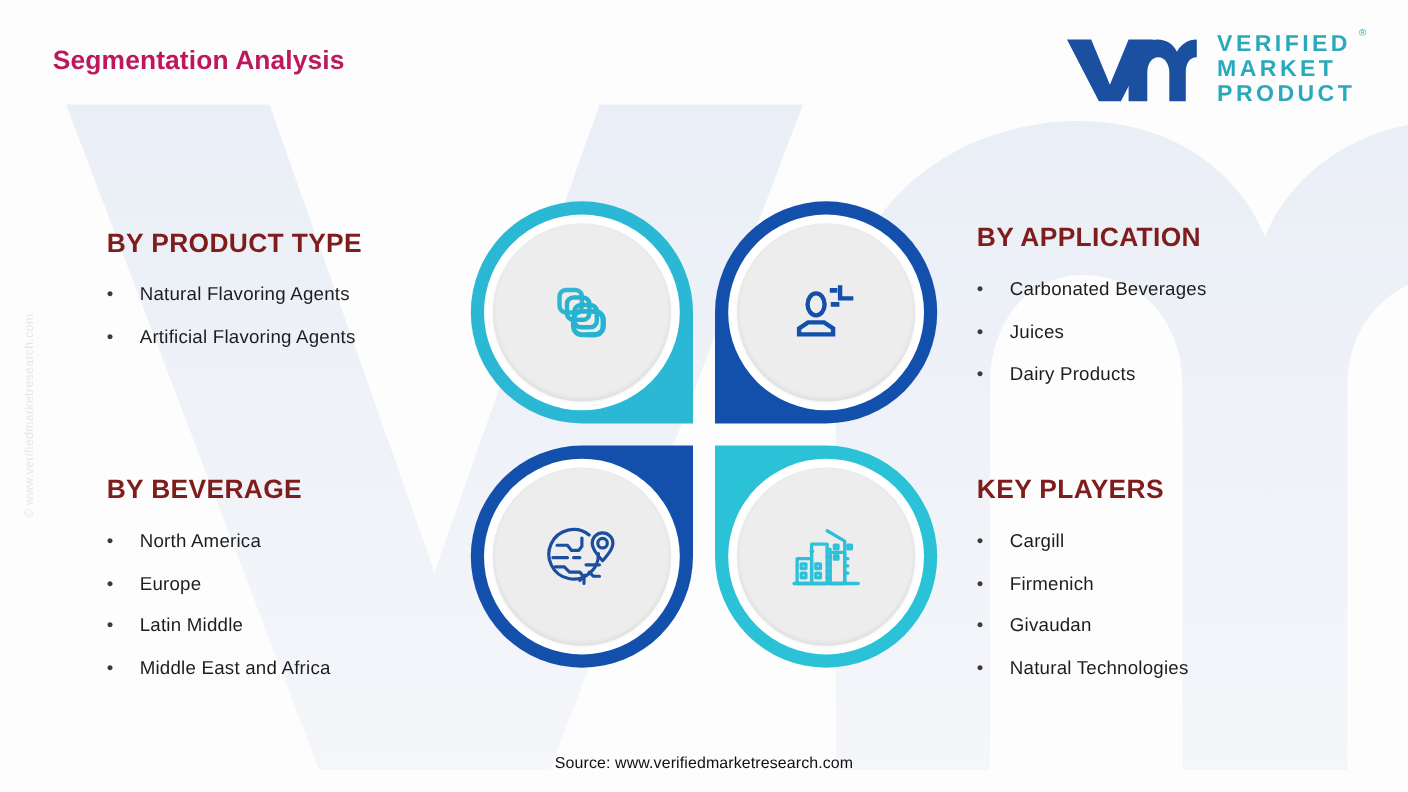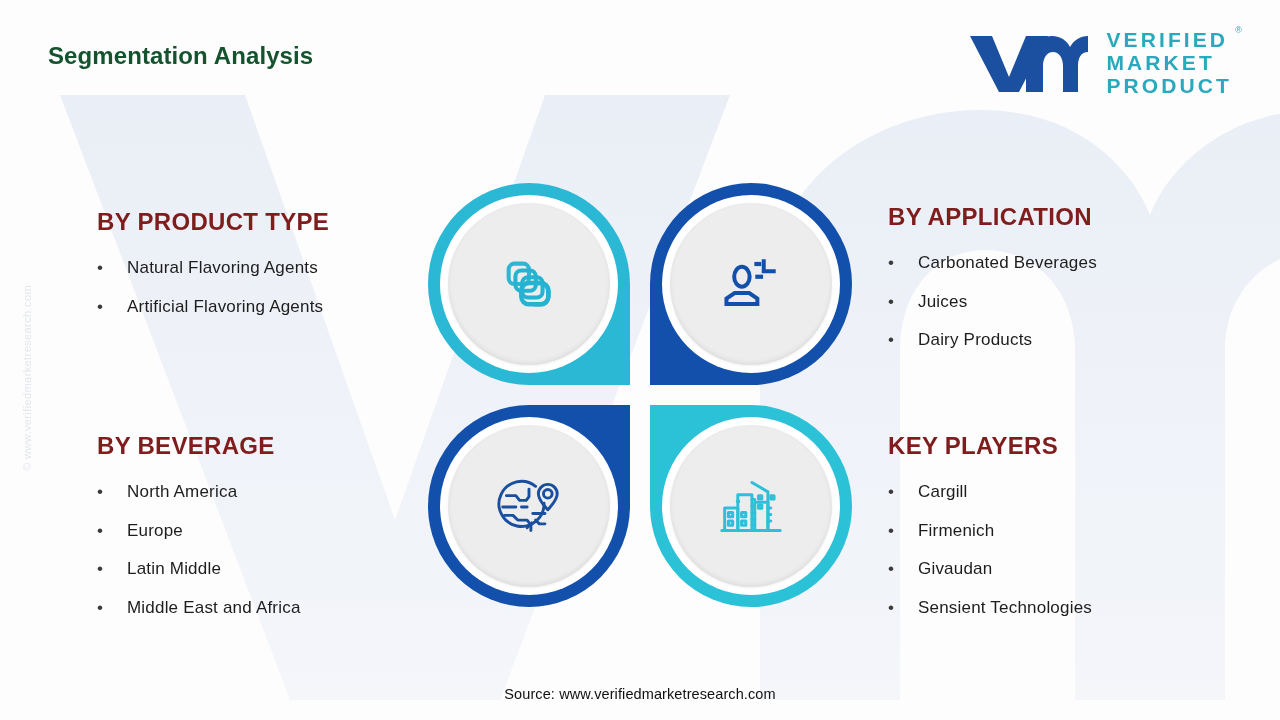--- a/index.html
+++ b/index.html
@@ -39,21 +39,21 @@
     font-size:29.5px;
     font-weight:bold;
     color:#16489e;
     line-height:39px;
     letter-spacing:0.1px;
   }
   #subtitle {
     margin-top:6px;
     font-size:24px;
     font-weight:bold;
-    color:#14532d;
+    color:#be185d;
     letter-spacing:0.1px;
   }
 
   
   #logo { position:absolute; right:48px; top:28px; display:flex; align-items:center; gap:16px; }
   #logo-mark { display:block; }
   #logo-text { position:relative; }
   .logo-line {
     font-size:21px;
     font-weight:bold;
@@ -250,21 +250,21 @@
     <li class="bullet-item">
       <span class="bullet-dot">•</span>
       <span>Firmenich</span>
     </li>
     <li class="bullet-item">
       <span class="bullet-dot">•</span>
       <span>Givaudan</span>
     </li>
     <li class="bullet-item">
       <span class="bullet-dot">•</span>
-      <span>Sensient Technologies</span>
+      <span>Natural Technologies</span>
     </li>
   </ul>
 </div>
 
 <div id="quad">
 
   <div class="quad-cell" id="cell-tl">
     <div class="ring ring-tl" style="background:#2bb8d4;"></div>
     <div class="disc-white"></div>
     <div class="disc-gray">

